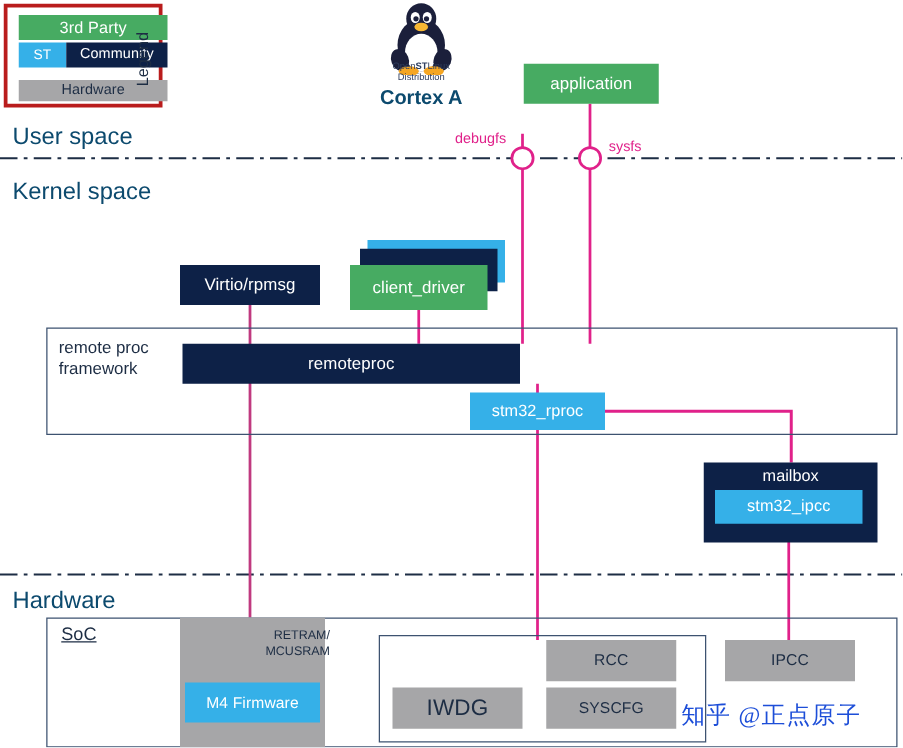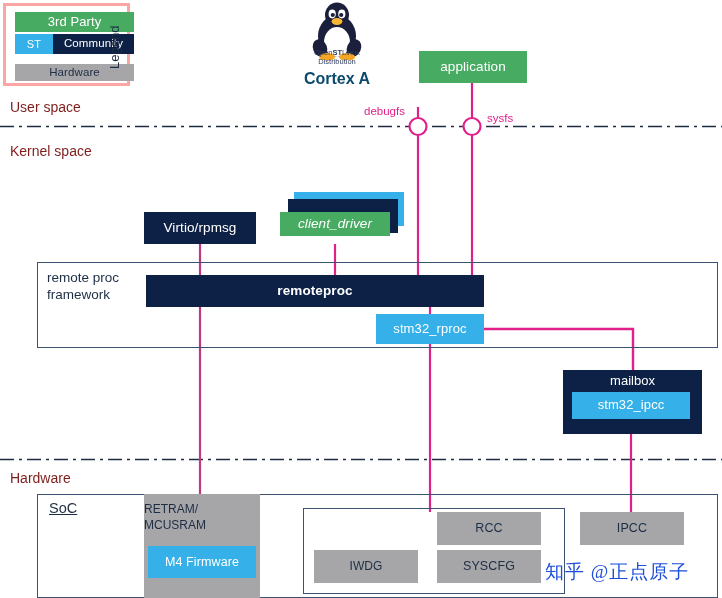--- a/index.html
+++ b/index.html
@@ -32,21 +32,21 @@
     letter-spacing: .1px;
   }
   .navy   { background: #0d2147; }
   .green  { background: #47ab62; }
   .blue   { background: #35b0e8; }
   .gray   { background: #a6a6a8; color: #1d2d44; }
 
   
   #legend {
     left: 3px; top: 3px; width: 127px; height: 83px;
-    border: 3px solid #fca5a5;
+    border: 3px solid #b91c1c;
     background: #ffffff;
   }
   #legend .lg-3rd {
     left: 9px; top: 6px; width: 119px; height: 20px;
   }
   #legend .lg-st {
     left: 9px; top: 28px; width: 38px; height: 20px;
     font-size: 11px;
   }
   #legend .lg-comm {
@@ -73,44 +73,44 @@
   }
   #tux-cap b { font-weight: bold; }
   #cortex-a {
     left: 286px; top: 70px; width: 102px;
     text-align: center; color: #0c4a6e;
     font-size: 16px; font-weight: bold;
   }
 
   
   .space-label {
-    color: #7f1d1d; font-size: 14px;
+    color: #0c4a6e; font-size: 19px;
   }
   #lbl-user   { left: 10px; top: 99px; }
   #lbl-kernel { left: 10px; top: 143px; }
   #lbl-hw     { left: 10px; top: 470px; }
 
   
 
   
   #virtio    { left: 144px; top: 212px; width: 112px; height: 32px; font-size: 13.5px;}
   #cd-back   { left: 294px; top: 192px; width: 110px; height: 34px; }
   #cd-mid    { left: 288px; top: 199px; width: 110px; height: 34px; }
-  #cd-front  { left: 280px; top: 212px; width: 110px; height: 24px; font-size: 13.5px; font-style: italic;}
+  #cd-front  { left: 280px; top: 212px; width: 110px; height: 36px; font-size: 13.5px;}
 
   #framework-rect {
     left: 37px; top: 262px; width: 681px; height: 86px;
     border: 1.5px solid #3d5270; background: transparent;
   }
   #framework-label {
     left: 47px; top: 270px; width: 96px;
     color: #1d2d44; font-size: 13.5px; line-height: 1.25;
   }
   #remoteproc {
-    left: 146px; top: 275px; width: 338px; height: 32px; font-size: 13.5px; font-weight: bold;
+    left: 146px; top: 275px; width: 270px; height: 32px; font-size: 13.5px;
   }
   #stm32rproc {
     left: 376px; top: 314px; width: 108px; height: 30px; font-size: 13px;
   }
 
   
   #mailbox-outer {
     left: 563px; top: 370px; width: 139px; height: 64px;
     display: block;
   }
@@ -129,31 +129,31 @@
   }
   #soc-label {
     left: 49px; top: 500px; color: #1d2d44; font-size: 14.5px; text-decoration: underline;
   }
   #retram {
     left: 144px; top: 494px; width: 116px; height: 104px;
     display: block;
   }
   #retram-title {
     position: absolute; left: 0; top: 8px; width: 120px;
-    text-align: left; color: #1d2d44; font-size: 12px; line-height: 1.3;
+    text-align: right; color: #1d2d44; font-size: 10px; line-height: 1.3;
   }
   #m4fw {
     left: 148px; top: 546px; width: 108px; height: 32px; font-size: 12.5px;
   }
   #periph-rect {
     left: 303px; top: 508px; width: 262px; height: 86px;
     border: 1.5px solid #3d5270;
   }
   #rcc    { left: 437px; top: 512px; width: 104px; height: 33px; font-size: 12.5px; }
-  #iwdg   { left: 314px; top: 550px; width: 104px; height: 33px; font-size: 12px; }
+  #iwdg   { left: 314px; top: 550px; width: 104px; height: 33px; font-size: 18px; }
   #syscfg { left: 437px; top: 550px; width: 104px; height: 33px; font-size: 12.5px; }
   #ipcc   { left: 580px; top: 512px; width: 104px; height: 33px; font-size: 12.5px; }
 
   
   .link-label {
     color: #e0218a; font-size: 11.5px;
   }
   #lbl-debugfs { left: 364px; top: 105px; }
   #lbl-sysfs   { left: 487px; top: 112px; }
 

